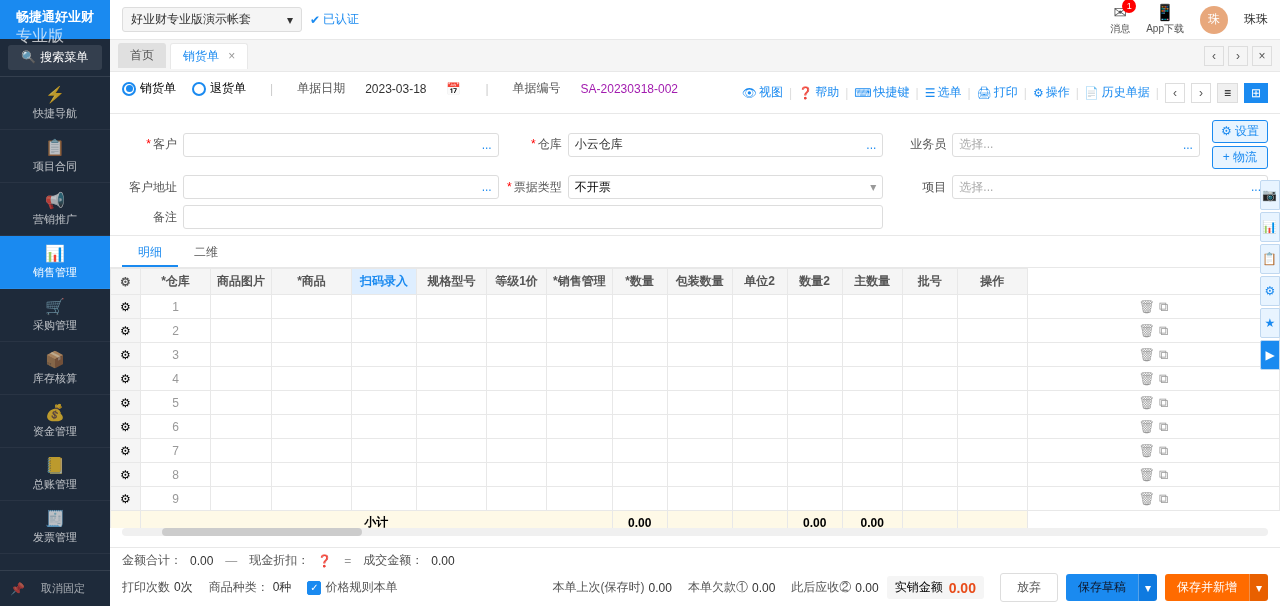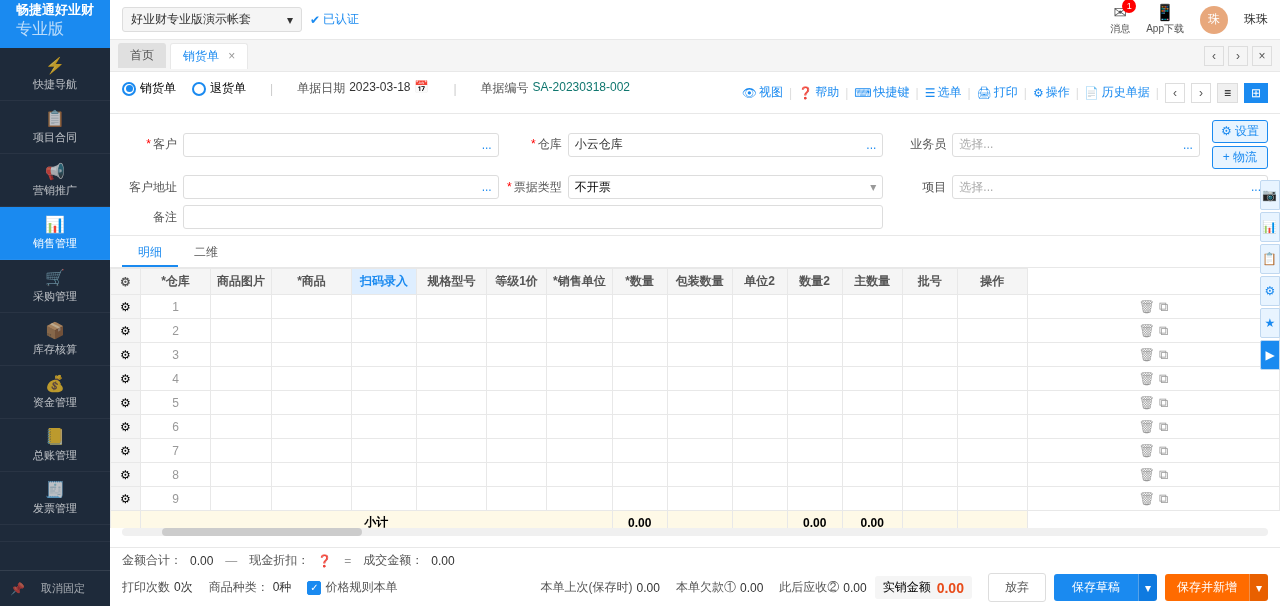--- a/index.html
+++ b/index.html
@@ -3,21 +3,21 @@
   <meta charset="utf-8">
   <style>
     * { box-sizing: border-box; margin: 0; padding: 0; font-family: 'Microsoft YaHei', Arial, sans-serif; font-size: 12px; }
     body { width: 1280px; height: 606px; overflow: hidden; background: #f0f2f5; }
 
     
     .app-container { display: flex; height: 100%; }
 
     
     .sidebar { width: 110px; background: #1e2a3a; display: flex; flex-direction: column; height: 100%; }
-    .sidebar-logo { background: #1a8af0; padding: 8px; display: flex; align-items: flex-end; justify-content: center; height: 48px; }
+    .sidebar-logo { background: #1a8af0; padding: 8px; display: flex; align-items: flex-start; justify-content: center; height: 39px; }
     .sidebar-logo-text { color: white; font-size: 13px; font-weight: bold; }
     .sidebar-search { padding: 6px 8px; border-bottom: 1px solid rgba(255,255,255,0.1); }
     .sidebar-search-btn { background: rgba(255,255,255,0.1); border: none; color: white; width: 100%; padding: 4px; text-align: center; cursor: pointer; border-radius: 3px; }
     .sidebar-nav { flex: 1; overflow-y: auto; }
     .sidebar-item { display: flex; flex-direction: column; align-items: center; padding: 8px 4px; color: rgba(255,255,255,0.7); cursor: pointer; border-bottom: 1px solid rgba(255,255,255,0.05); }
     .sidebar-item.active { background: #1a8af0; color: white; }
     .sidebar-item-icon { font-size: 16px; margin-bottom: 2px; }
     .sidebar-item-label { font-size: 11px; text-align: center; }
     .sidebar-footer { padding: 6px; border-top: 1px solid rgba(255,255,255,0.1); }
     .sidebar-footer-item { display: flex; align-items: center; color: rgba(255,255,255,0.6); padding: 4px; cursor: pointer; }
@@ -49,21 +49,21 @@
 
     
     .doc-area { flex: 1; background: white; margin: 0; overflow: hidden; display: flex; flex-direction: column; }
 
     
     .form-header { padding: 8px 12px; border-bottom: 1px solid #e8e8e8; }
     .radio-group { display: flex; align-items: center; gap: 16px; margin-bottom: 8px; }
     .radio-item { display: flex; align-items: center; gap: 4px; cursor: pointer; }
     .radio-circle { width: 14px; height: 14px; border-radius: 50%; border: 2px solid #1a8af0; display: flex; align-items: center; justify-content: center; }
     .radio-circle.checked::after { content: ''; width: 7px; height: 7px; border-radius: 50%; background: #1a8af0; }
-    .doc-meta-item { display: flex; gap: 0; color: #555; }
+    .doc-meta-item { display: flex; align-items: center; gap: 16px; color: #555; }
     .doc-actions { margin-left: auto; display: flex; align-items: center; gap: 6px; }
     .doc-action-btn { background: none; border: none; color: #1a8af0; cursor: pointer; font-size: 12px; display: flex; align-items: center; gap: 2px; }
     .doc-action-separator { color: #ddd; }
     .form-row { display: flex; align-items: center; gap: 6px; }
     .form-label { color: #555; min-width: 55px; text-align: right; white-space: nowrap; }
     .form-label.required::before { content: '*'; color: red; margin-right: 2px; }
     .form-input { flex: 1; border: 1px solid #ddd; border-radius: 3px; padding: 3px 6px; height: 24px; background: white; display: flex; align-items: center; justify-content: space-between; }
     .form-input-text { color: #333; }
     .form-input-dots { color: #1a8af0; cursor: pointer; }
     .form-select { flex: 1; border: 1px solid #ddd; border-radius: 3px; padding: 3px 6px; height: 24px; background: white; display: flex; align-items: center; justify-content: space-between; }
@@ -95,21 +95,21 @@
     
     .footer { background: white; border-top: 1px solid #e8e8e8; padding: 4px 12px; }
     .footer-amounts { display: flex; align-items: center; gap: 8px; padding-bottom: 4px; }
     .footer-amount-item { color: #555; }
     .footer-amount-value { color: #333; }
     .footer-bottom { display: flex; align-items: center; justify-content: space-between; }
     .footer-info { display: flex; align-items: center; gap: 16px; color: #555; }
     .footer-info-item { display: flex; align-items: center; gap: 4px; }
     .footer-info-value { color: #333; }
     .btn-abandon { background: white; border: 1px solid #ddd; color: #555; padding: 5px 16px; border-radius: 3px; cursor: pointer; }
-    .btn-save-draft { background: #1a8af0; border: none; color: #ffffff; padding: 5px 18px; border-radius: 3px 0 0 3px; cursor: pointer; }
+    .btn-save-draft { background: #1a8af0; border: none; color: #0f172a; padding: 5px 12px; border-radius: 3px 0 0 3px; cursor: pointer; }
     .btn-save-draft-arrow { background: #0e7ae0; border: none; color: white; padding: 5px 6px; border-radius: 0 3px 3px 0; cursor: pointer; border-left: 1px solid rgba(255,255,255,0.3); }
     .btn-save-new { background: #ff6b00; border: none; color: white; padding: 5px 12px; border-radius: 3px 0 0 3px; cursor: pointer; }
     .btn-save-new-arrow { background: #e86000; border: none; color: white; padding: 5px 6px; border-radius: 0 3px 3px 0; cursor: pointer; border-left: 1px solid rgba(255,255,255,0.3); }
     .btn-group { display: flex; }
     .actual-amount { display: flex; align-items: center; gap: 6px; background: #f5f5f5; padding: 3px 8px; border-radius: 3px; margin-right: 8px; }
     .actual-amount-value { color: #e84c1a; font-size: 14px; font-weight: bold; }
     .checkbox-item { display: flex; align-items: center; gap: 4px; cursor: pointer; }
     .checkbox { width: 14px; height: 14px; border: 1px solid #1a8af0; background: #1a8af0; display: flex; align-items: center; justify-content: center; border-radius: 2px; }
     .checkbox-check { color: white; font-size: 10px; }
 
@@ -141,20 +141,26 @@
 
 <div class="app-container">
 
   <div class="sidebar">
     <div class="sidebar-logo">
       <div>
         <div class="sidebar-logo-text">畅捷通好业财</div>
         <div style="color:rgba(255,255,255,0.7);font-size:16px;">专业版</div>
       </div>
     </div>
+    <div class="sidebar-search">
+      <button class="sidebar-search-btn">
+        <span>🔍</span>
+        <span>搜索菜单</span>
+      </button>
+    </div>
     <div class="sidebar-nav">
       <div class="sidebar-item">
         <span class="sidebar-item-icon">⚡</span>
         <span class="sidebar-item-label">快捷导航</span>
       </div>
       <div class="sidebar-item">
         <span class="sidebar-item-icon">📋</span>
         <span class="sidebar-item-label">项目合同</span>
       </div>
       <div class="sidebar-item">
@@ -259,21 +265,21 @@
             </div>
             <span style="color:#ccc;margin:0 8px">|</span>
             <div class="doc-meta-item">
               <span>单据日期</span>
               <span style="color:#333;margin-left:4px;">2023-03-18</span>
               <span style="margin-left:4px;color:#1a8af0;cursor:pointer;">📅</span>
             </div>
             <span style="color:#ccc;margin:0 8px">|</span>
             <div class="doc-meta-item">
               <span>单据编号</span>
-              <span style="color:#0f766e;margin-left:4px;">SA-20230318-002</span>
+              <span style="color:#a21caf;margin-left:4px;">SA-20230318-002</span>
             </div>
           </div>
           <div class="doc-actions">
             <button class="doc-action-btn">
               <span>👁</span>
               <span>视图</span>
             </button>
             <span class="doc-action-separator">|</span>
             <button class="doc-action-btn">
               <span>❓</span>
@@ -383,21 +389,21 @@
           <table class="data-table">
             <thead>
               <tr>
                 <th class="col-settings">⚙</th>
                 <th class="col-warehouse">*仓库</th>
                 <th class="col-image">商品图片</th>
                 <th class="col-product">*商品</th>
                 <th class="col-import highlighted" style="background:#deeeff;color:#1a8af0;">扫码录入</th>
                 <th class="col-spec">规格型号</th>
                 <th class="col-grade">等级1价</th>
-                <th class="col-saleunit">*销售单位</th>
+                <th class="col-saleunit">*销售管理</th>
                 <th class="col-qty">*数量</th>
                 <th class="col-pkg">包装数量</th>
                 <th class="col-unit2">单位2</th>
                 <th class="col-qty2">数量2</th>
                 <th class="col-main-qty">主数量</th>
                 <th class="col-batch">批号</th>
                 <th class="col-actions">操作</th>
               </tr>
             </thead>
             <tbody id="table-body">

